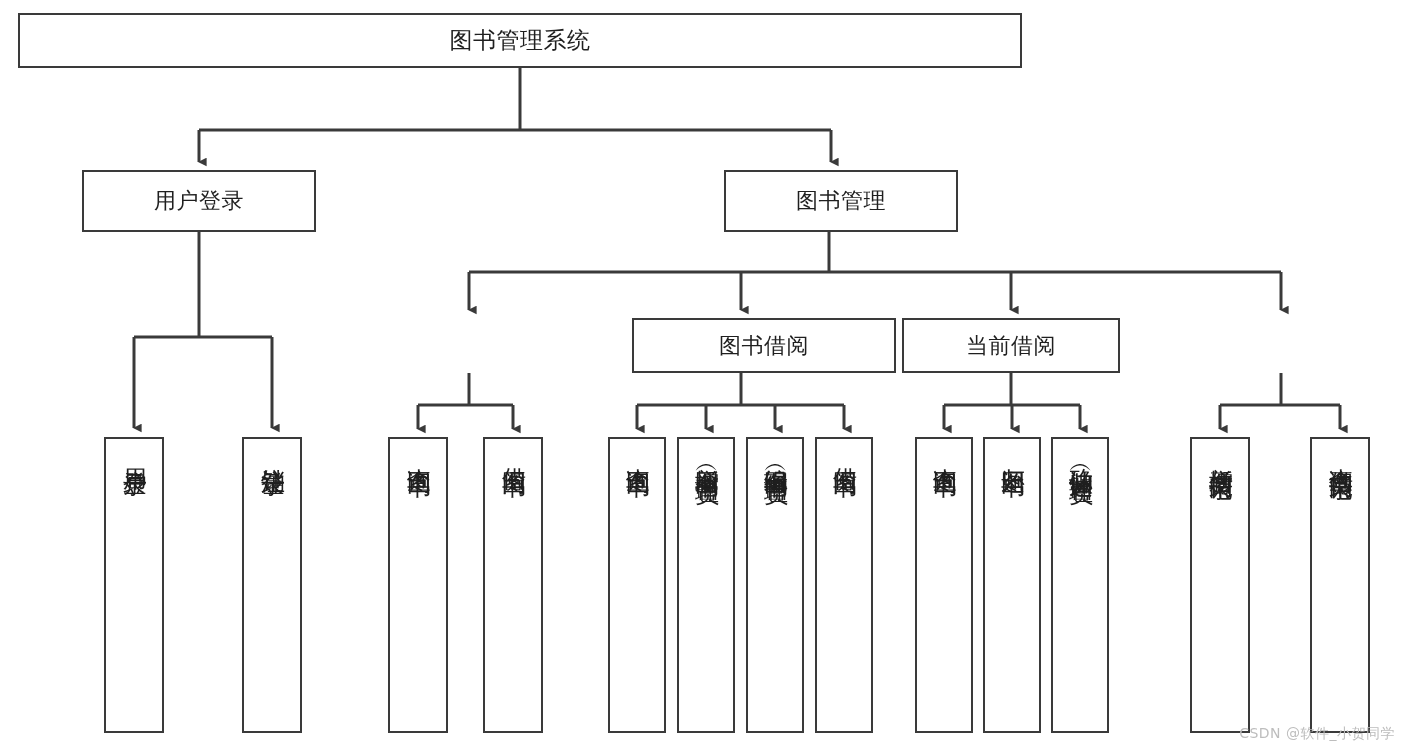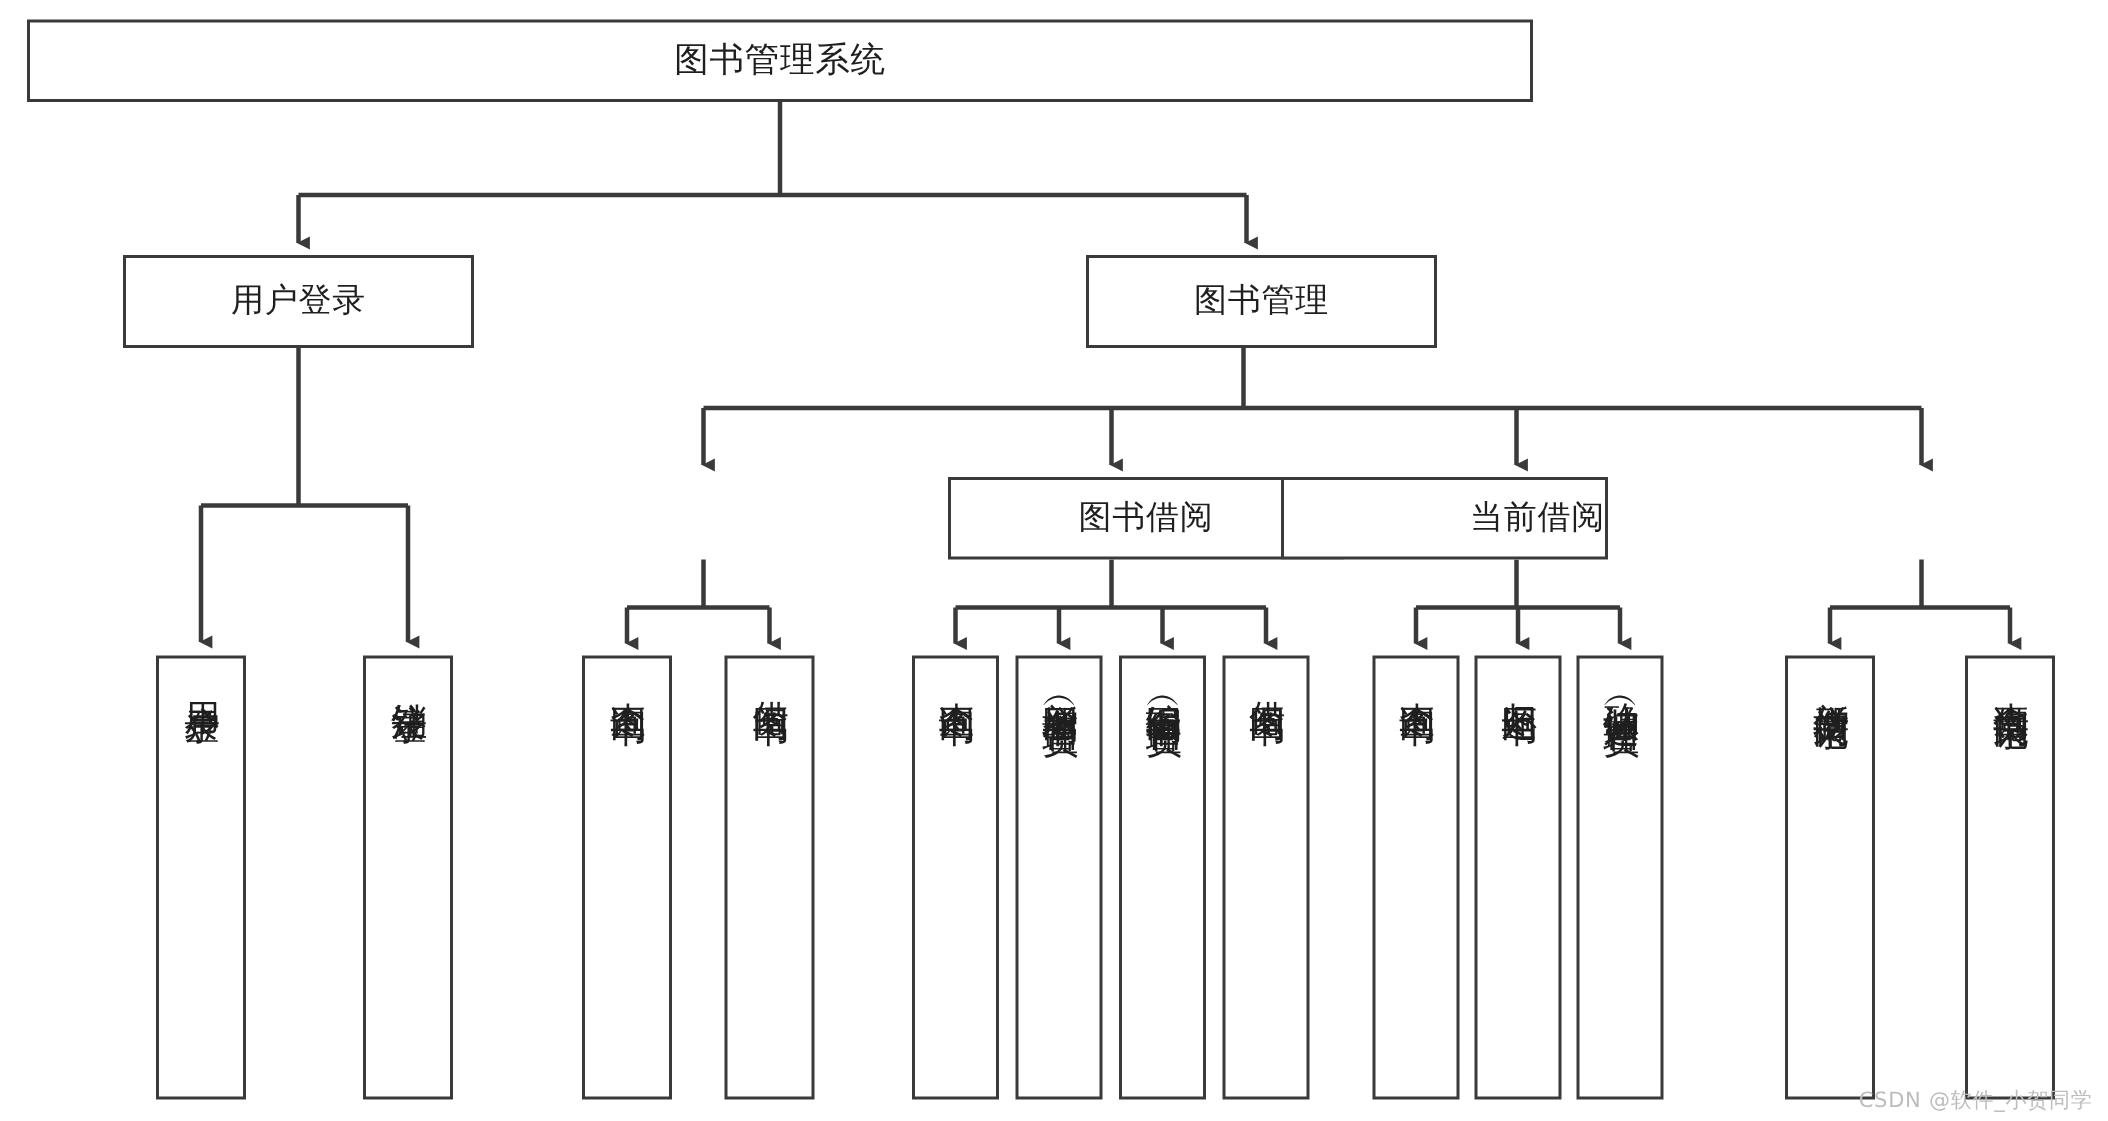--- a/index.html
+++ b/index.html
@@ -129,21 +129,21 @@
   <div class="node horiz" style="left: 82px; top: 170px; width: 234px; height: 62px;">
     <span class="label">用户登录</span>
   </div>
   <div class="node horiz" style="left: 712px; top: 170px; width: 234px; height: 62px; margin-left: 12px;">
     <span class="label">图书管理</span>
   </div>
 
   <div class="node horiz" style="left: 632px; top: 318px; width: 264px; height: 55px;">
     <span class="label">图书借阅</span>
   </div>
-  <div class="node horiz" style="left: 854px; top: 318px; width: 218px; height: 55px; justify-content: flex-end;">
+  <div class="node horiz" style="left: 902px; top: 318px; width: 218px; height: 55px;">
     <span class="label">当前借阅</span>
   </div>
 
   <div class="node vert" style="left: 104px; top: 437px; width: 60px; height: 296px;">
     <span class="label">用户登录</span>
   </div>
   <div class="node vert" style="left: 242px; top: 437px; width: 60px; height: 296px;">
     <span class="label">注销登录</span>
   </div>
   <div class="node vert" style="left: 388px; top: 437px; width: 60px; height: 296px;">

